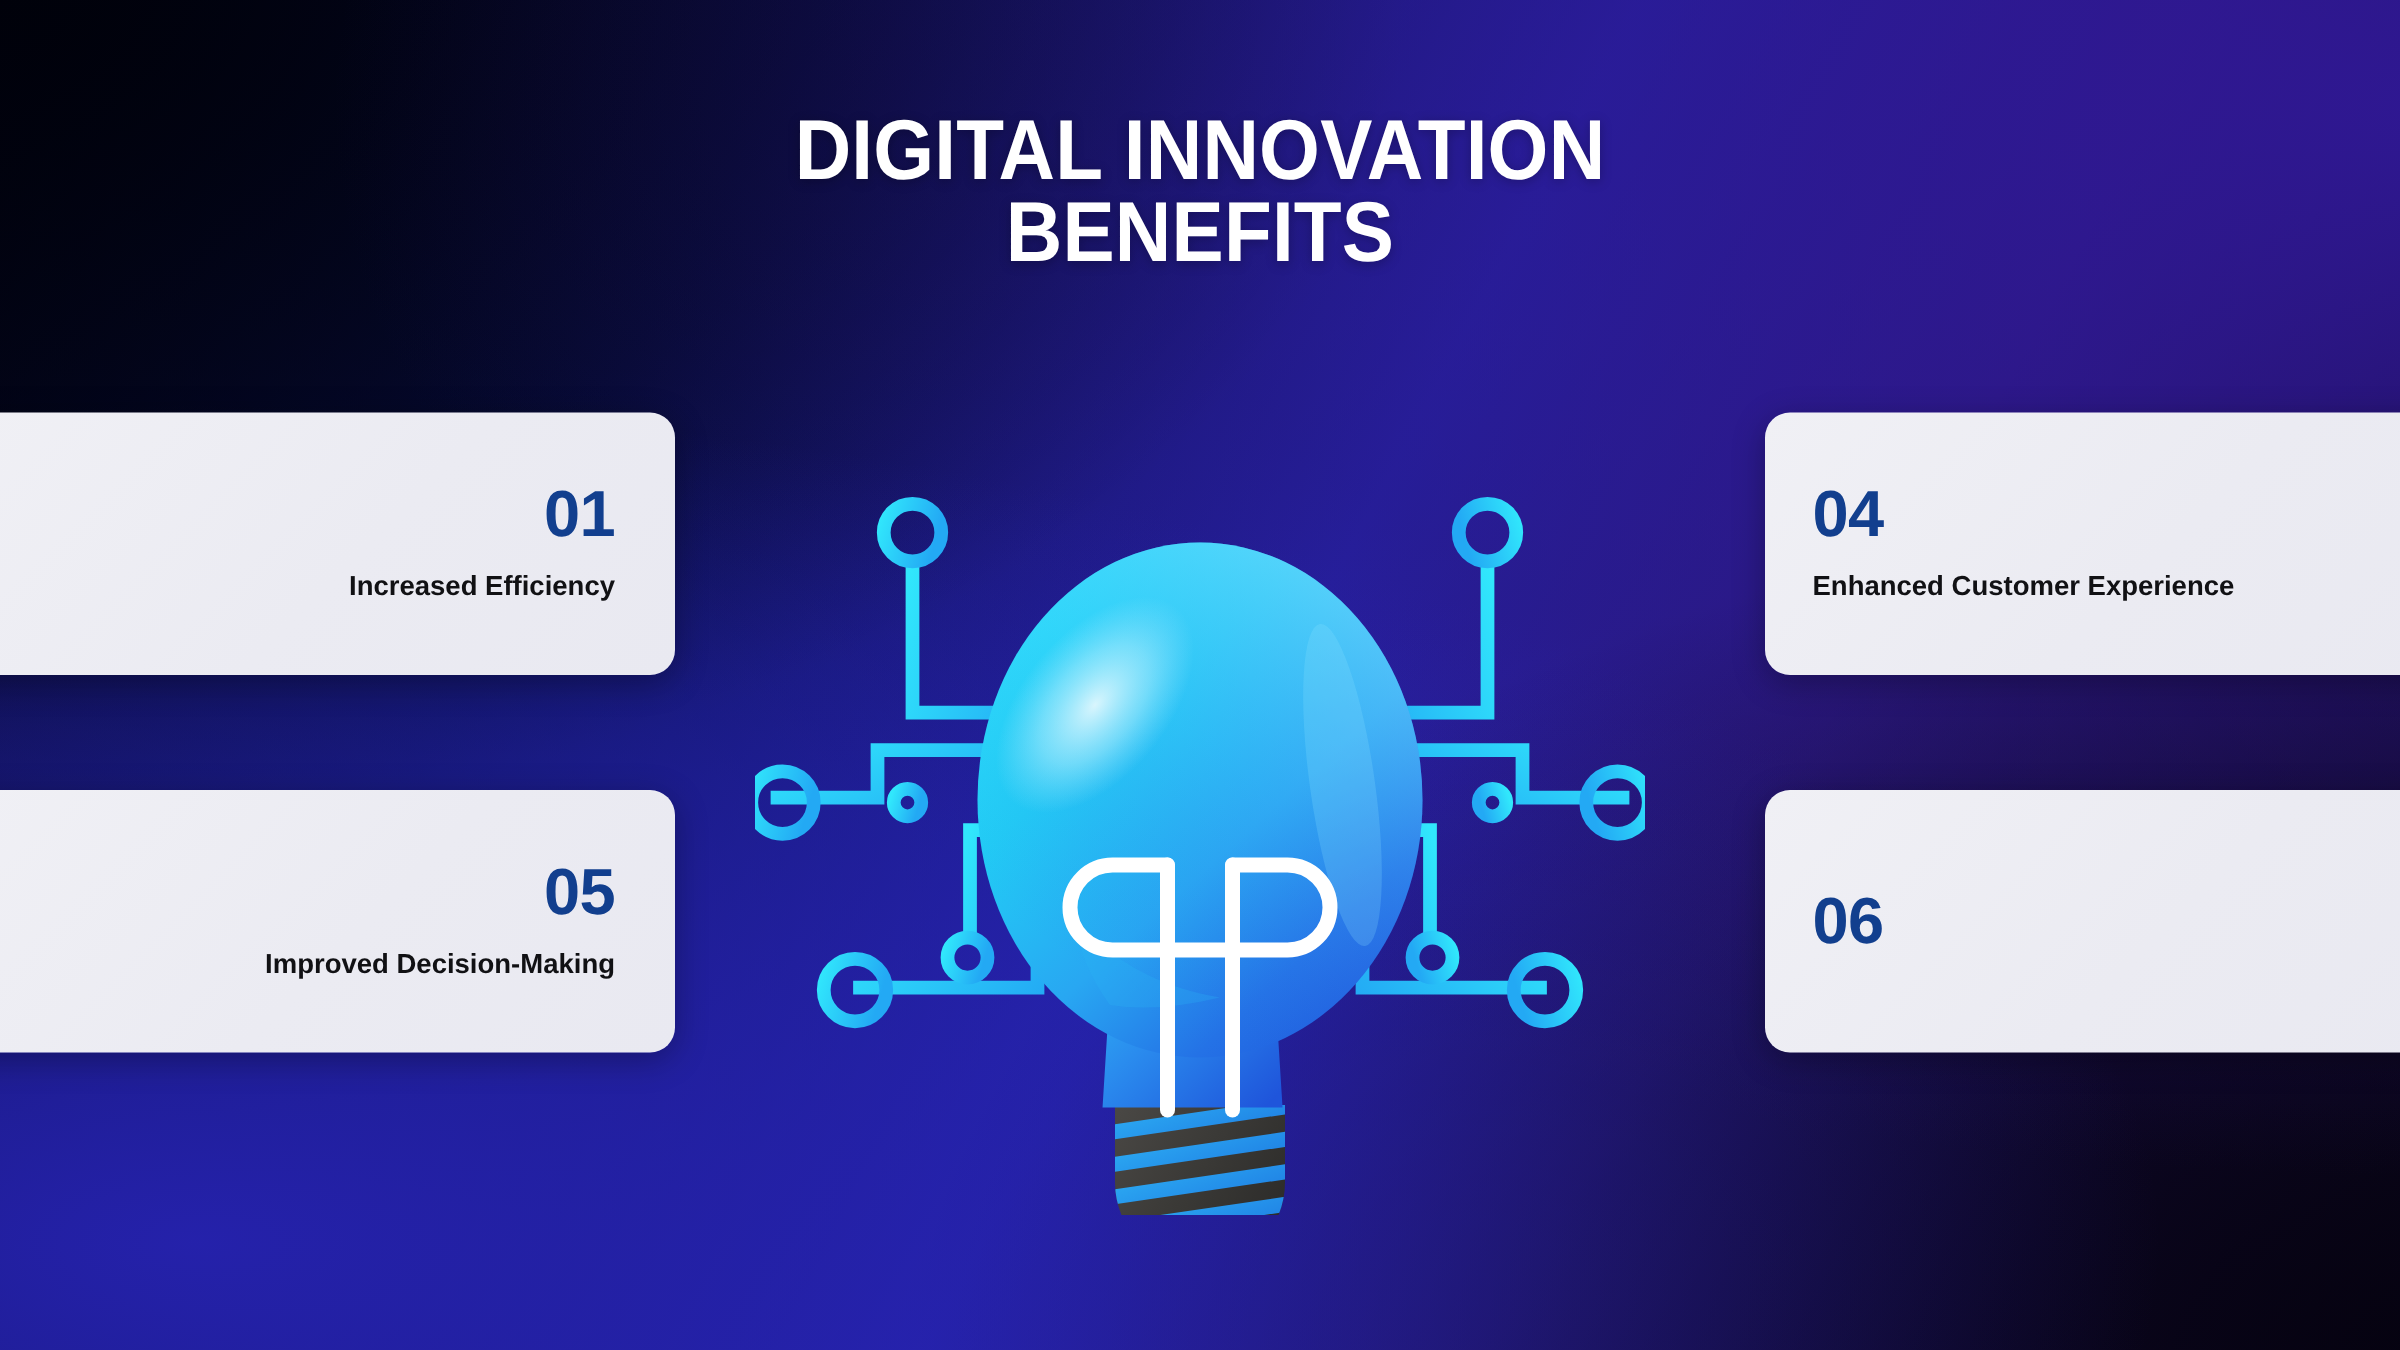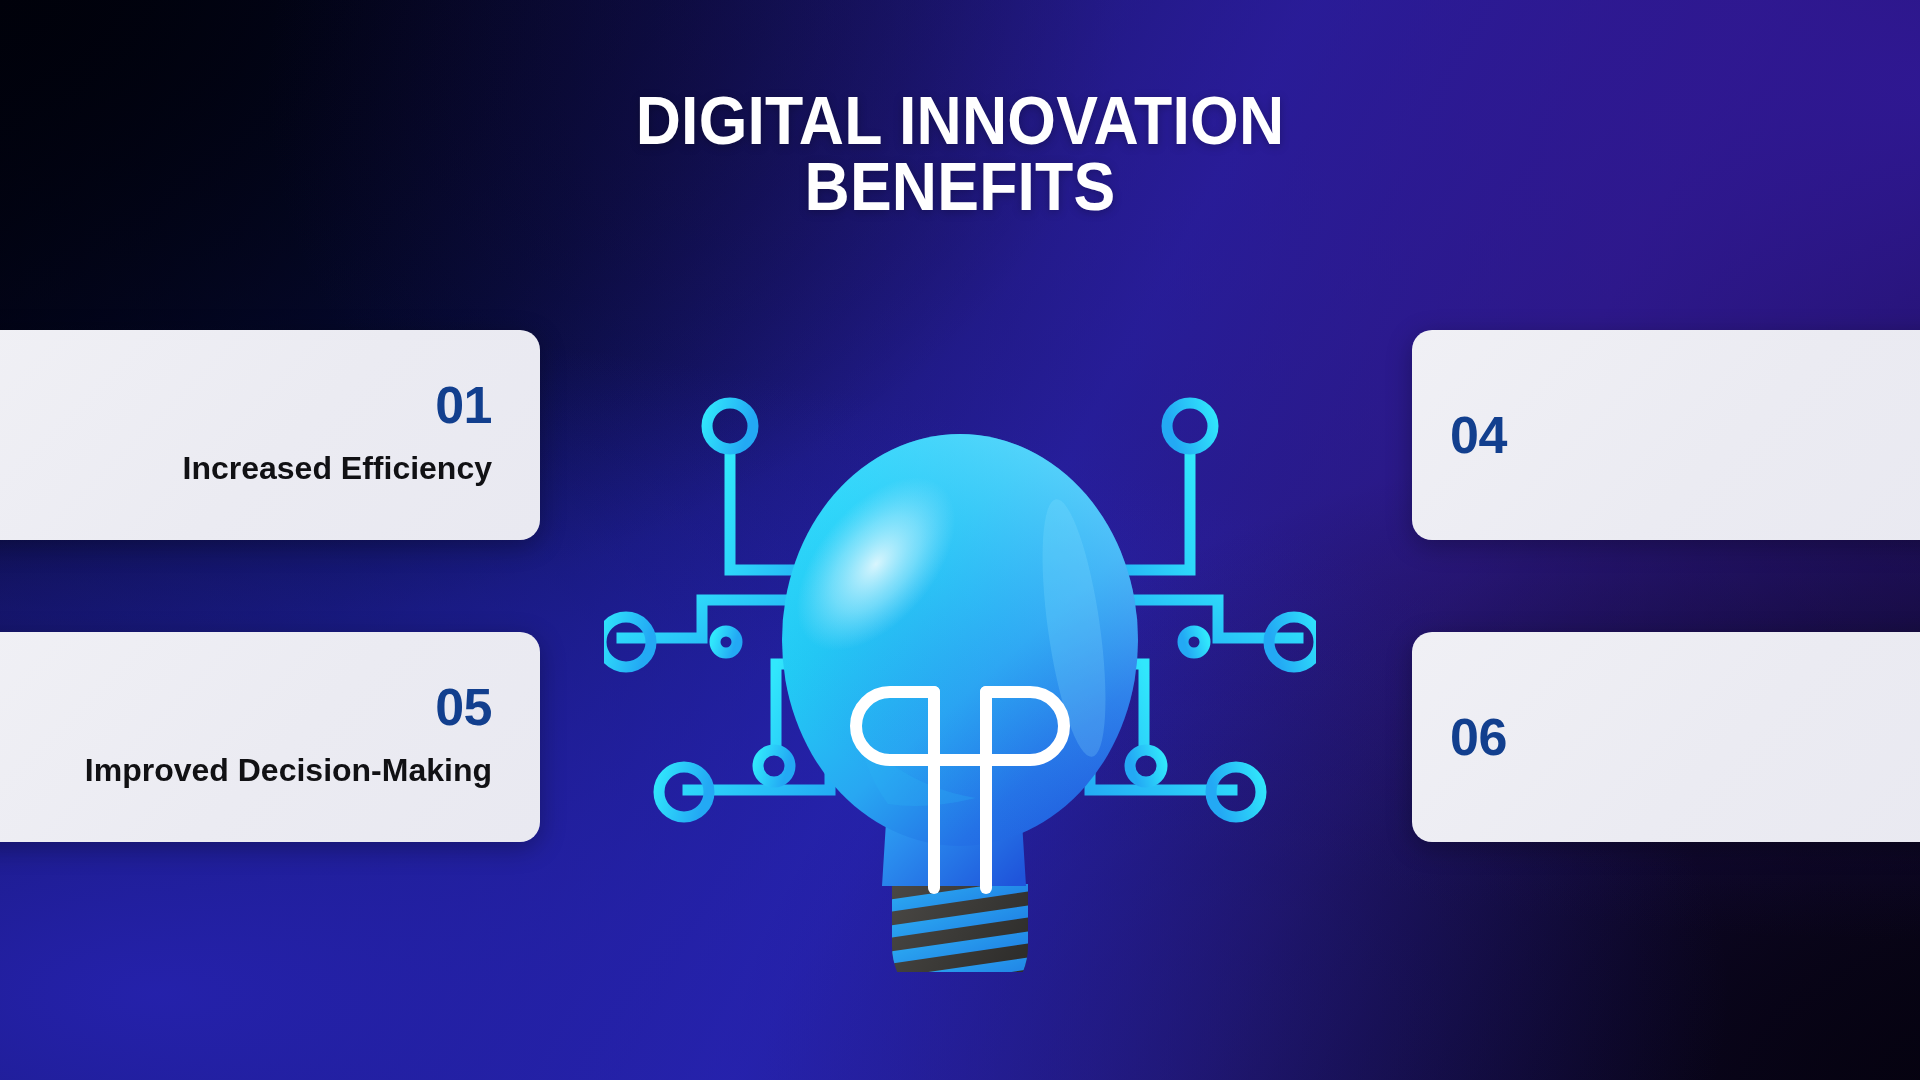--- a/index.html
+++ b/index.html
@@ -53,21 +53,21 @@
   }
   .card .num {
     color: #123f8e;
     font-size: 52px;
     font-weight: 700;
     line-height: 1.0;
     letter-spacing: -0.5px;
   }
   .card .label {
     color: #111114;
-    font-size: 32px;
+    font-size: 22px;
     font-weight: 700;
     line-height: 1.36;
     margin-top: 16px;
   }
 
   .card.left {
     left: -30px;
     width: 570px;
     border-radius: 0 20px 20px 0;
     padding: 26px 48px 26px 30px;
@@ -218,20 +218,21 @@
     </svg>
   </div>
 
   <div class="card left" id="card-01">
     <div class="num">01</div>
     <div class="label">Increased Efficiency</div>
   </div>
 
   <div class="card right" id="card-02">
     <div class="num">04</div>
+    <div class="label">Enhanced Customer Experience</div>
   </div>
 
   <div class="card left" id="card-03">
     <div class="num">05</div>
     <div class="label">Improved Decision-Making</div>
   </div>
 
   <div class="card right" id="card-04">
     <div class="num">06</div>
   </div>

